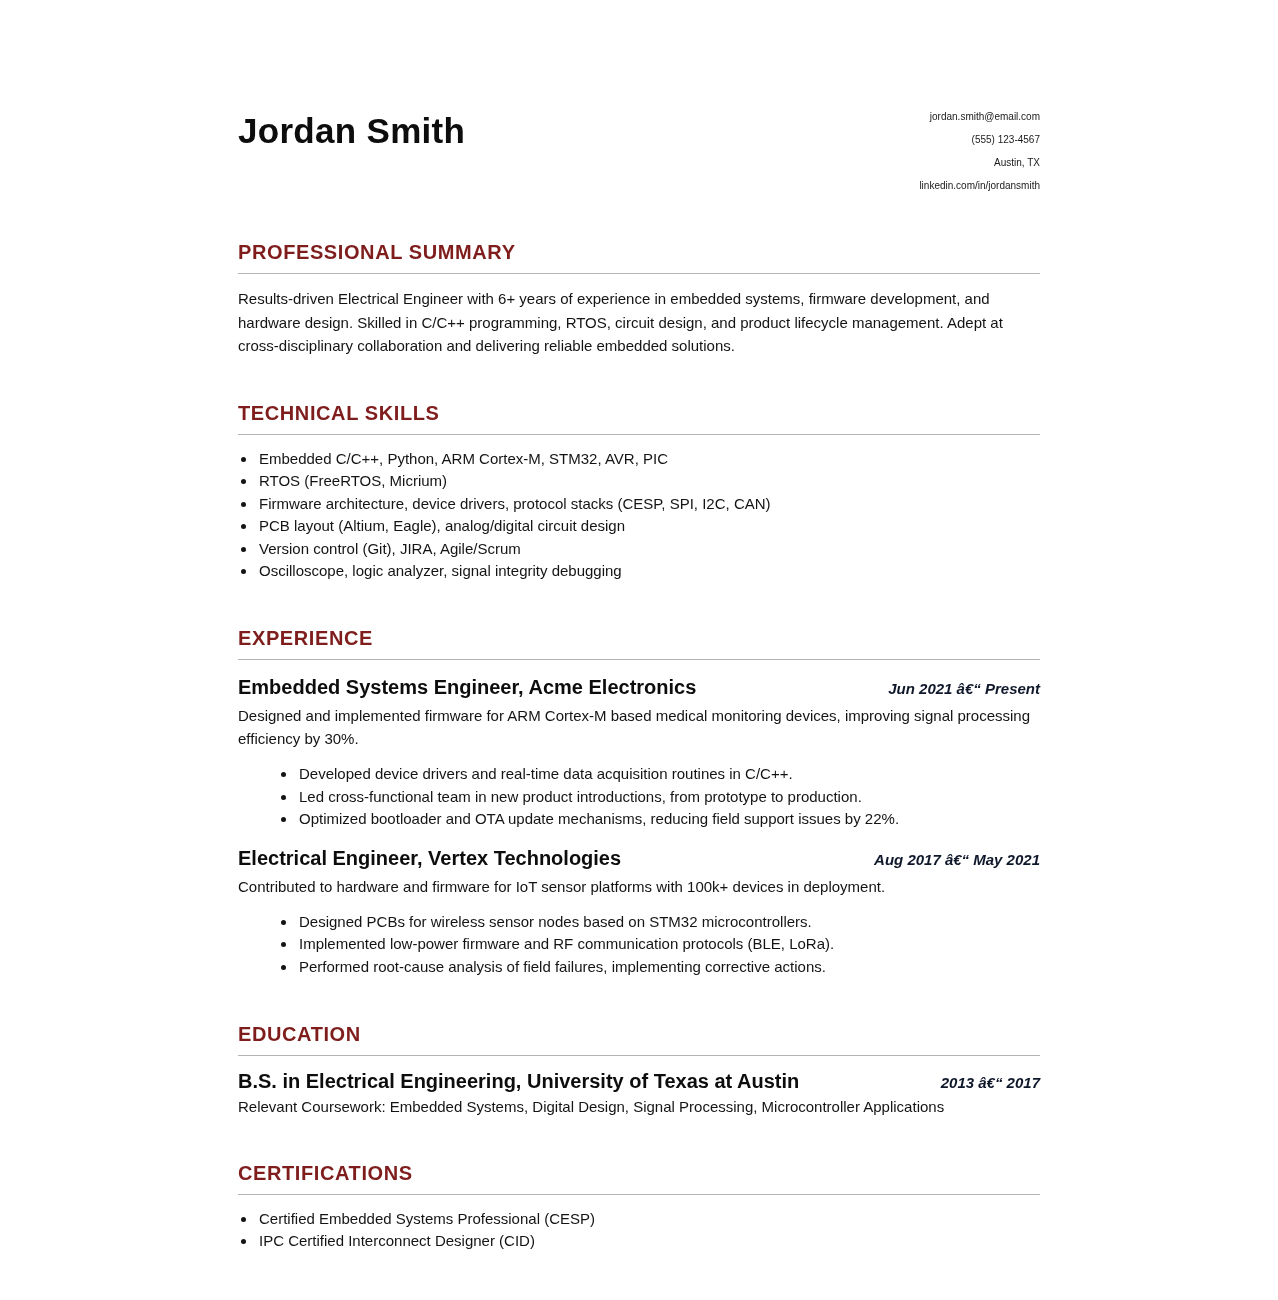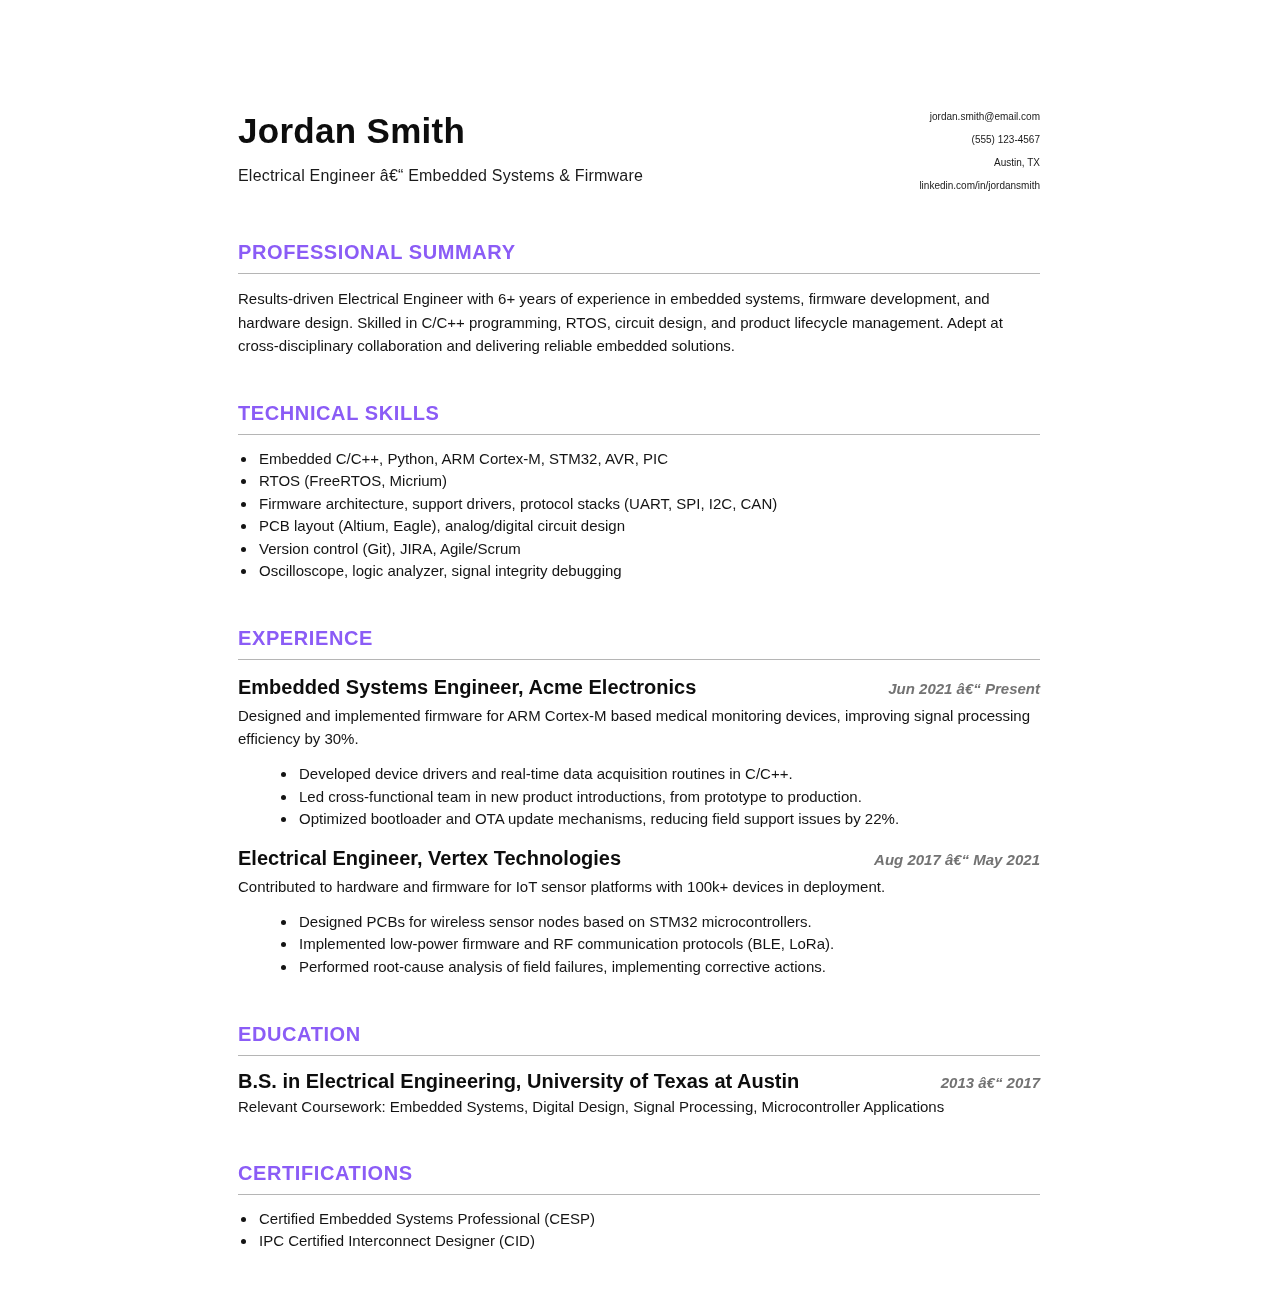--- a/index.html
+++ b/index.html
@@ -50,21 +50,21 @@
     color: #1a1a1a;
     white-space: nowrap;
   }
 
   
   .section-heading {
     margin: 44px 0 0 0;
     font-size: 20px;
     font-weight: 700;
     letter-spacing: 0.6px;
-    color: #8b5cf6;
+    color: #7f1d1d;
     padding-bottom: 9px;
     border-bottom: 1px solid #b5b5b5;
   }
   .body-text {
     margin: 13px 0 0 0;
     line-height: 23.5px;
   }
 
   ul.plain-list {
     margin: 13px 0 0 0;
@@ -82,21 +82,21 @@
   }
   .entry-title {
     font-size: 20px;
     font-weight: 700;
     color: #0d0d0d;
   }
   .entry-dates {
     font-size: 15px;
     font-weight: 700;
     font-style: italic;
-    color: #737373;
+    color: #0f172a;
     white-space: nowrap;
   }
   .entry-desc {
     margin: 5px 0 0 0;
     line-height: 23px;
   }
   ul.sub-list {
     margin: 13px 0 7px 40px;
     padding-left: 19px;
     line-height: 22.6px;
@@ -109,41 +109,40 @@
   }
 </style>
 </head>
 <body>
 
 <div class="page">
 
   <div class="header">
     <div>
       <h1 class="name">Jordan Smith</h1>
-      <div class="subtitle">Electrical Engineer â€“ Embedded Systems &amp; Firmware</div>
     </div>
     <div class="contact">
       <div>jordan.smith@email.com</div>
       <div>(555) 123-4567</div>
       <div>Austin, TX</div>
       <div>linkedin.com/in/jordansmith</div>
     </div>
   </div>
 
   <div>
     <h2 class="section-heading">PROFESSIONAL SUMMARY</h2>
     <p class="body-text">Results-driven Electrical Engineer with 6+ years of experience in embedded systems, firmware development, and hardware design. Skilled in C/C++ programming, RTOS, circuit design, and product lifecycle management. Adept at cross-disciplinary collaboration and delivering reliable embedded solutions.</p>
   </div>
 
   <div>
     <h2 class="section-heading">TECHNICAL SKILLS</h2>
     <ul class="plain-list">
       <li>Embedded C/C++, Python, ARM Cortex-M, STM32, AVR, PIC</li>
       <li>RTOS (FreeRTOS, Micrium)</li>
-      <li>Firmware architecture, support drivers, protocol stacks (UART, SPI, I2C, CAN)</li>
+      <li>Firmware architecture, device drivers, protocol stacks (CESP, SPI, I2C, CAN)</li>
       <li>PCB layout (Altium, Eagle), analog/digital circuit design</li>
       <li>Version control (Git), JIRA, Agile/Scrum</li>
       <li>Oscilloscope, logic analyzer, signal integrity debugging</li>
     </ul>
   </div>
 
   <div>
     <h2 class="section-heading">EXPERIENCE</h2>
 
     <div>

